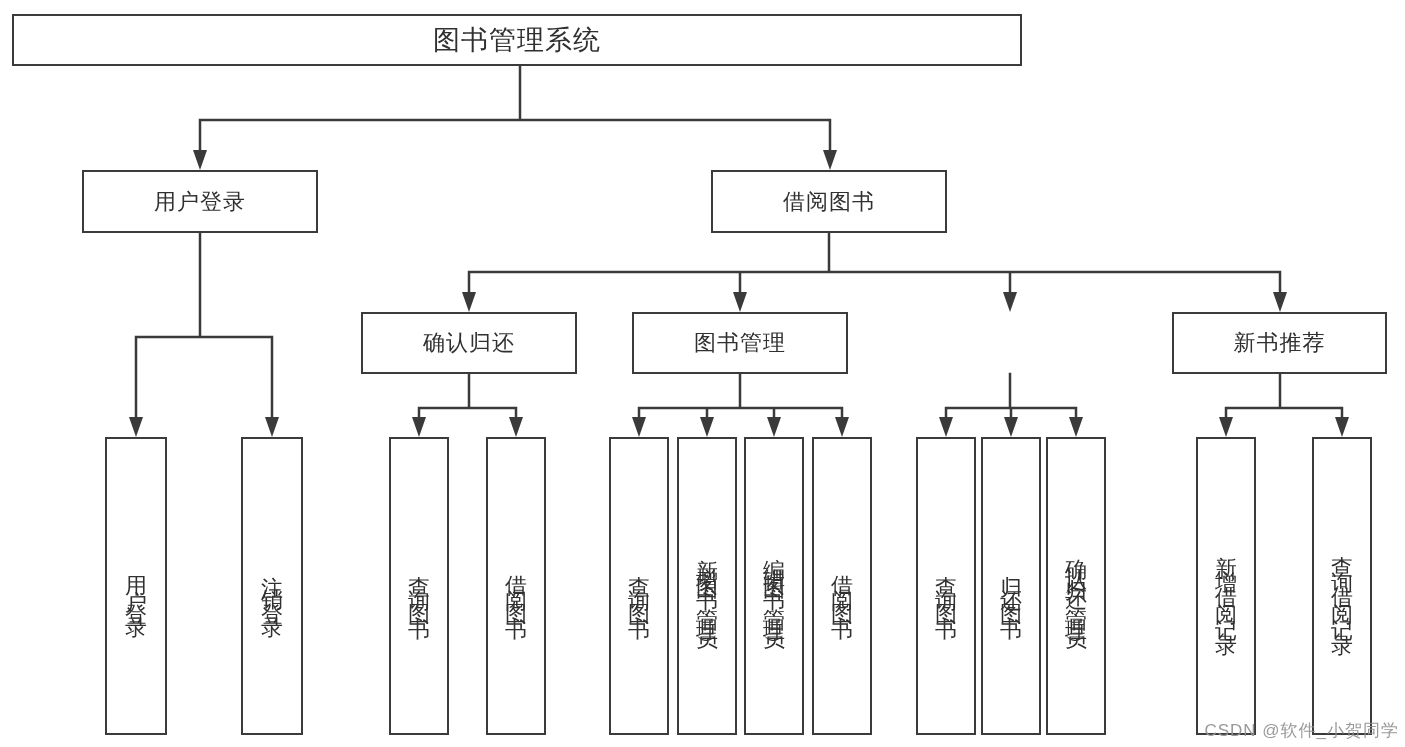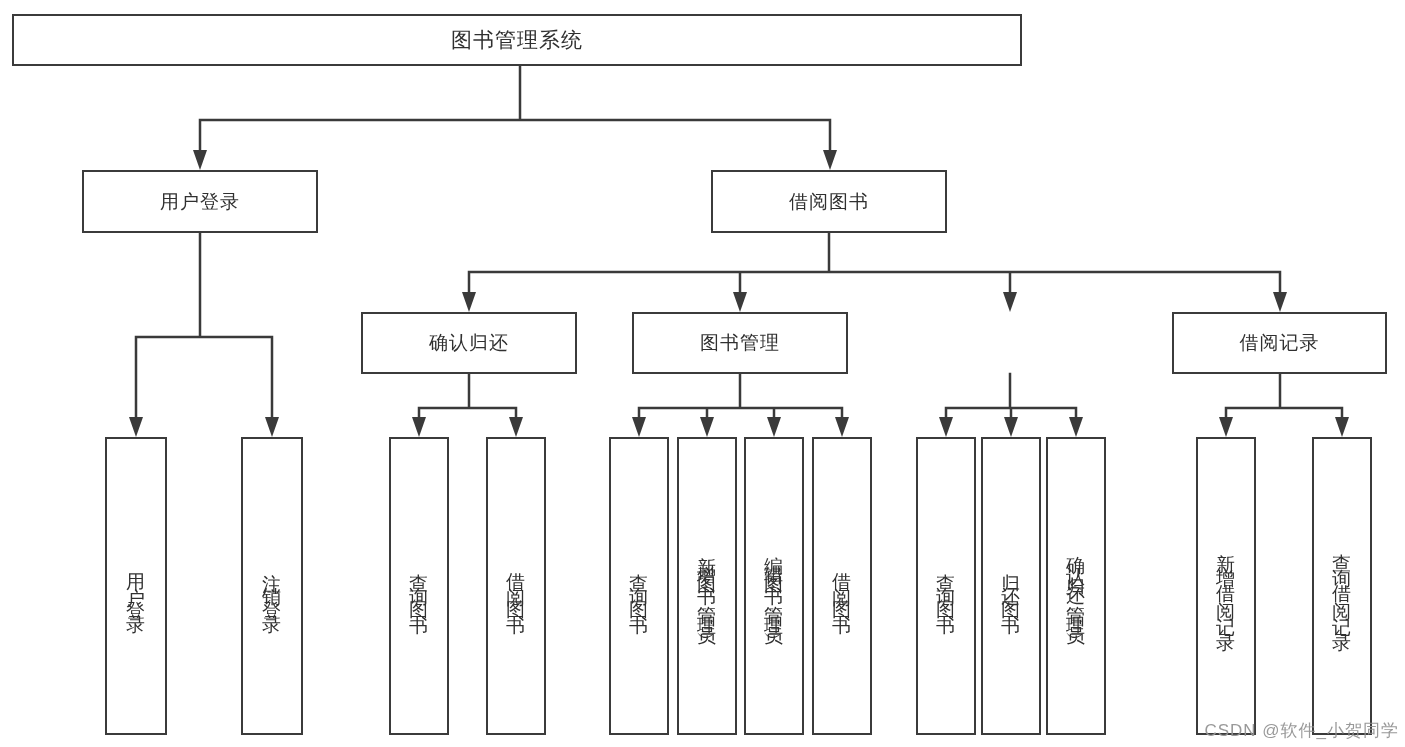--- a/index.html
+++ b/index.html
@@ -20,25 +20,25 @@
     position: absolute;
     box-sizing: border-box;
     border: 2.5px solid #3b3b3b;
     background: #ffffff;
     display: flex;
     align-items: center;
     justify-content: center;
     color: #303030;
   }
   .box .lbl {
-    font-size: 19px;
+    font-size: 22px;
     letter-spacing: 1px;
     white-space: nowrap;
   }
-  .root .lbl { font-size: 21px; }
+  .root .lbl { font-size: 27px; }
   .leaf .lbl {
     writing-mode: vertical-rl;
     text-orientation: mixed;
     white-space: normal;
     line-height: 1;
   }
   .vl-4 .lbl { letter-spacing: 14px; }
   .vl-6 .lbl { letter-spacing: 16px; }
   .vl-9 .lbl { letter-spacing: 10px; }
   .watermark {
@@ -119,21 +119,21 @@
     <span class="lbl">借阅图书</span>
   </div>
 
   <div class="box" style="left:361px;top:312px;width:216px;height:62px">
     <span class="lbl">确认归还</span>
   </div>
   <div class="box" style="left:632px;top:312px;width:216px;height:62px">
     <span class="lbl">图书管理</span>
   </div>
   <div class="box" style="left:1172px;top:312px;width:215px;height:62px">
-    <span class="lbl">借阅记录</span>
+    <span class="lbl">新书推荐</span>
   </div>
 
   <div class="box leaf vl-4" style="left:105px;top:437px;width:62px;height:298px">
     <span class="lbl">用户登录</span>
   </div>
   <div class="box leaf vl-4" style="left:241px;top:437px;width:62px;height:298px">
     <span class="lbl">注销登录</span>
   </div>
 
   <div class="box leaf vl-4" style="left:389px;top:437px;width:60px;height:298px">

